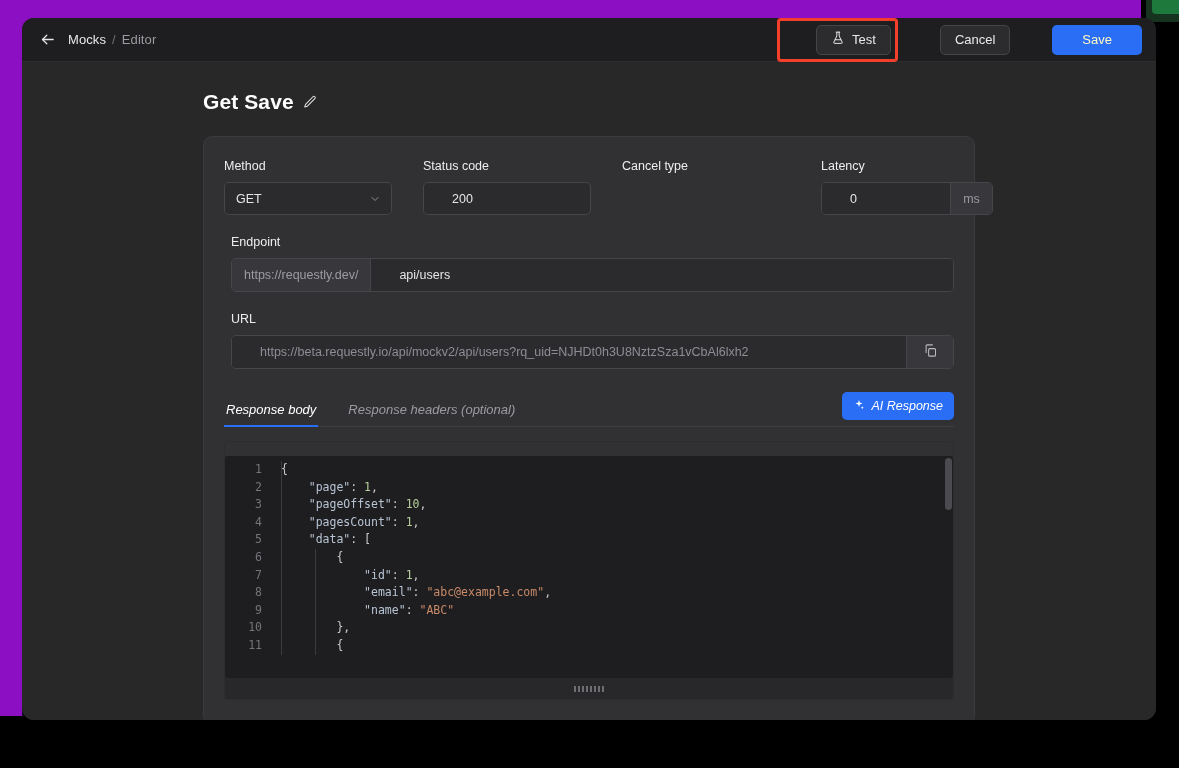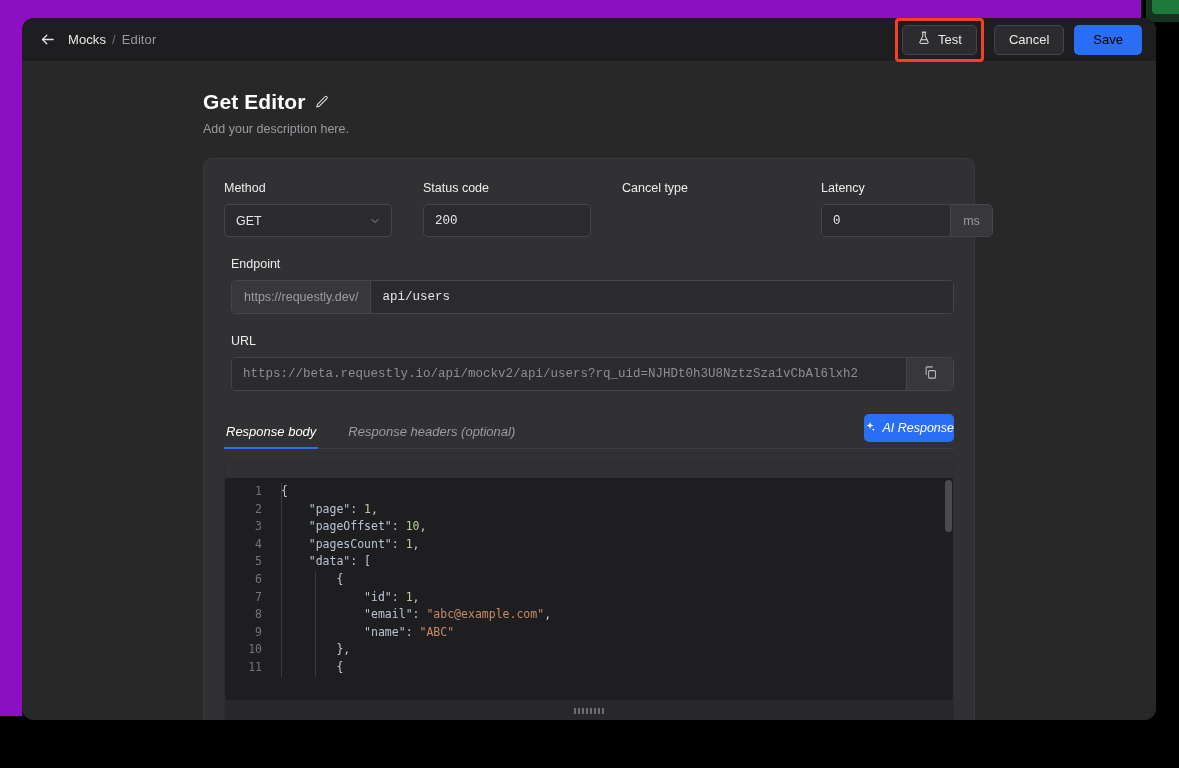--- a/index.html
+++ b/index.html
@@ -117,31 +117,32 @@
     border-radius: 5px;
     font-size: 13px;
     display: inline-flex;
     align-items: center;
     justify-content: center;
     gap: 7px;
     cursor: pointer;
     border: 1px solid transparent;
     white-space: nowrap;
     font-family: "Liberation Sans", sans-serif;
+    margin-left: 32px;
   }
   .btn-ghost {
     background: #2c2c2e;
     border-color: #454548;
     color: #e9e9ea;
     padding: 0 14px;
   }
   .btn-primary {
     background: #2b6ef6;
-    color: #000000;
-    padding: 0 18px;
+    color: #fef9c3;
+    padding: 0 29px;
   }
 
   
   .content {
     height: 658px;
     background: #282829;
     overflow: hidden;
     padding-top: 28px;
   }
   .inner {
@@ -190,23 +191,23 @@
     gap: 31px;
   }
 
   .input {
     height: 33px;
     background: #2b2b2e;
     border: 1px solid #45454a;
     border-radius: 5px;
     color: #e6e6e8;
     font-size: 12.5px;
-    padding: 0 11px;
+    padding: 0 28px;
     width: 100%;
-    font-family: Liberation Mono, monospace;
+    font-family: Liberation Sans, sans-serif;
     outline: none;
   }
   .input::placeholder { color: #7d7d84; }
 
   .select-box {
     height: 33px;
     background: #2b2b2e;
     border: 1px solid #45454a;
     border-radius: 5px;
     display: flex;
@@ -327,21 +328,21 @@
     margin-left: auto;
     margin-bottom: 6px;
     height: 28px;
     background: #2b6ef6;
     color: #fff;
     border-radius: 5px;
     font-size: 12.5px;
     display: inline-flex;
     align-items: center;
     gap: 6px;
-    padding: 0 0;
+    padding: 0 11px;
     cursor: pointer;
   }
 
   
   .editor {
     margin-top: 14px;
     background: #1e1e20;
     border-radius: 3px;
     height: 222px;
     position: relative;
@@ -477,29 +478,28 @@
           <span>Save</span>
         </div>
 
       </div>
     </div>
 
     <div class="content">
       <div class="inner">
 
         <div class="title-row">
-          <div class="title">Get Editor</div>
+          <div class="title">Get Save</div>
           <span class="pencil">
             <svg width="14" height="14" viewBox="0 0 24 24" fill="none" stroke="#e3e3e5" stroke-width="1.8" stroke-linecap="round" stroke-linejoin="round">
               <path d="M17 3a2.3 2.3 0 0 1 3.3 3.3L7.5 19.1 3 20.5l1.4-4.5z"></path>
             </svg>
           </span>
         </div>
 
-        <div class="subtitle">Add your description here.</div>
 
         <div class="card">
 
           <div class="row-grid">
 
             <div>
               <span class="field-label">Method</span>
               <div class="select-box">
                 <span class="select-val">GET</span>
                 <span class="select-caret">

